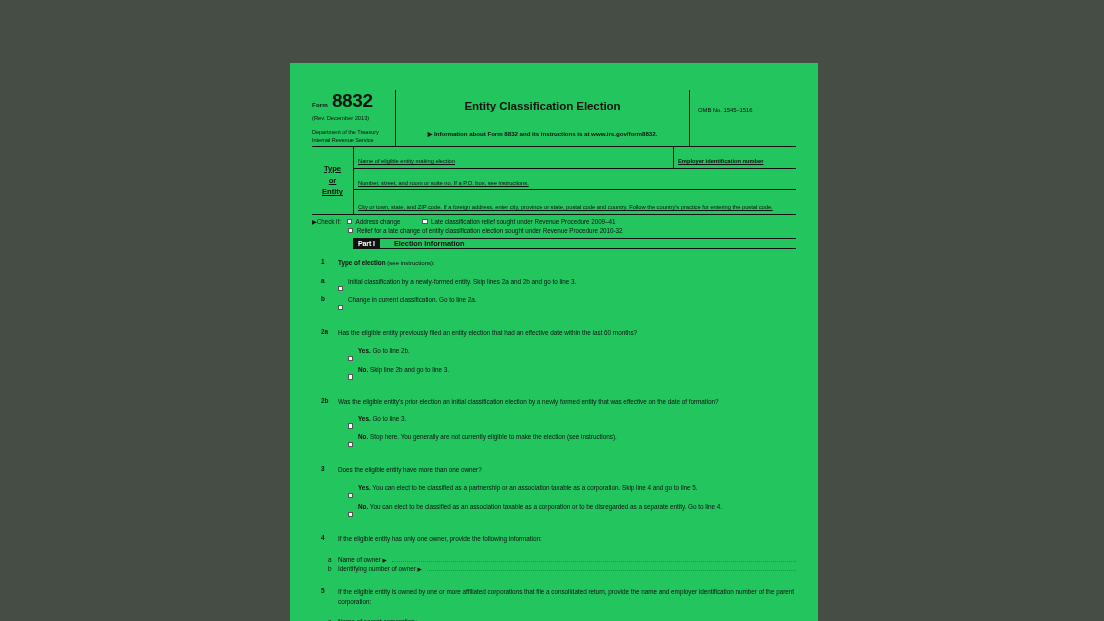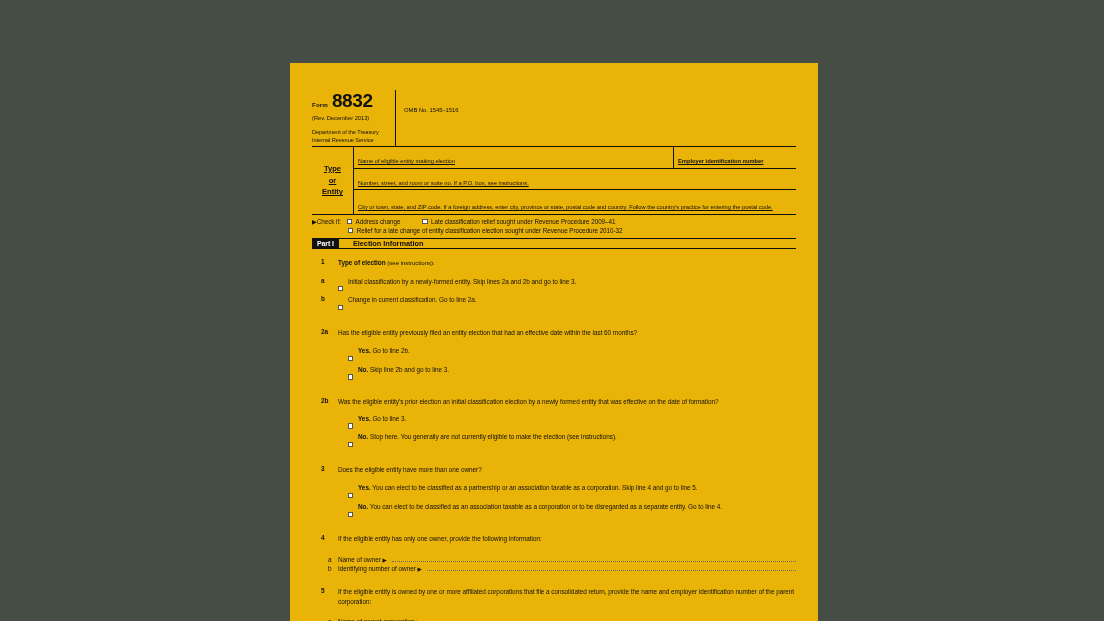--- a/index.html
+++ b/index.html
@@ -13,21 +13,21 @@
     background: #454d44;
     font-family: "Liberation Sans", sans-serif;
     -webkit-font-smoothing: antialiased;
   }
 
   
   #page {
     position: absolute;
     left: 290px; top: 63px;
     width: 528px; height: 558px;
-    background: #eab308;
+    background: #22c55e;
     color: #111;
     overflow: hidden;
     box-shadow: 0 0 0 0 rgba(0,0,0,0);
   }
   #page-inner {
     position: absolute;
     left: 22px; top: 27px;
     width: 484px;
   }
 
@@ -120,20 +120,21 @@
   .ci-opt { display: flex; align-items: center; white-space: nowrap; }
   .ci-opt + .ci-opt { margin-left: 22px; }
 
   
   .partbar {
     border-top: 1.6px solid #111;
     border-bottom: 1.6px solid #111;
     display: flex; align-items: center;
     height: 11px;
     margin-top: 2px;
+    margin-left: 41px;
   }
   .part-tag {
     background: #111; color: #fff;
     font-size: 7px; font-weight: 700;
     padding: 1px 5px 1.5px 5px;
     height: 100%;
     display: flex; align-items: center;
     letter-spacing: -.1px;
   }
   .part-name {
@@ -189,20 +190,27 @@
     <div class="masthead">
       <div class="mh-left">
         <div class="formno">
           <span class="lbl">Form</span>
           <span class="num">8832</span>
         </div>
         <div class="rev">(Rev. December 2013)</div>
         <div class="dept">
           <div>Department of the Treasury</div>
           <div>Internal Revenue Service</div>
+        </div>
+      </div>
+      <div class="mh-mid">
+        <div class="mh-title">Entity Classification Election</div>
+        <div class="mh-sub">
+          <span class="arw">▶</span>
+          <span>Information about Form 8832 and its instructions is at www.irs.gov/form8832.</span>
         </div>
       </div>
       <div class="mh-right">
         <div class="omb">OMB No. 1545–1516</div>
       </div>
     </div>
 
     <div class="addr">
       <div class="addr-lbl">
         <span>Type</span>

